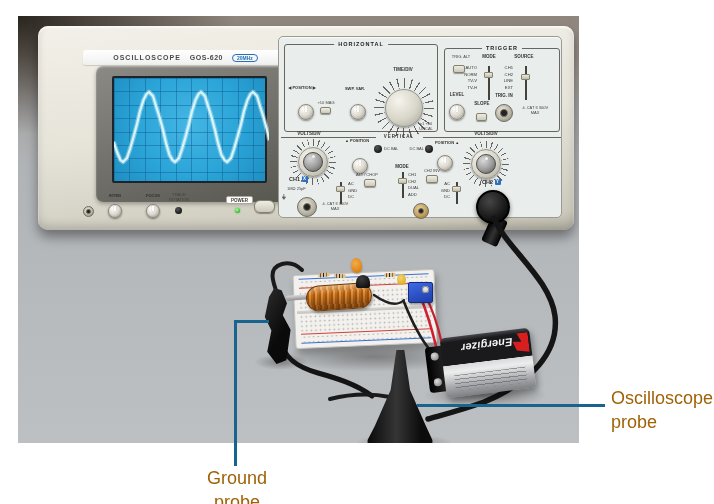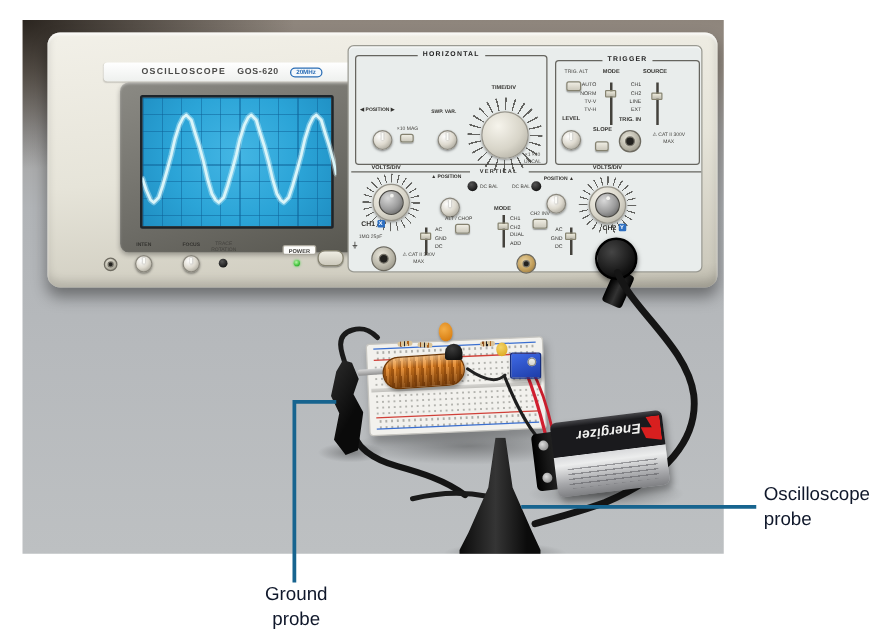--- a/index.html
+++ b/index.html
@@ -122,21 +122,21 @@
     background:radial-gradient(circle at 38% 32%, #454545, #0f0f0f 72%); border:2px solid #000; box-shadow:0 2px 4px rgba(0,0,0,.5); }
   .pstem { left:468px; top:201px; width:17px; height:28px; background:linear-gradient(90deg,#000,#333,#000); border-radius:3px; transform:rotate(24deg); }
   .gclip { left:245px; top:272px; width:30px; height:76px;
     clip-path:polygon(38% 0,62% 3%,80% 20%,66% 36%,92% 55%,78% 95%,45% 100%,14% 84%,28% 56%,6% 38%,20% 12%);
     background:linear-gradient(120deg,#2e2e2e,#0a0a0a 60%); }
 
   .shadow { position:absolute; background:radial-gradient(ellipse, rgba(0,0,0,.32), rgba(0,0,0,0) 70%); }
 
   
   .cline { position:absolute; background:#17648f; }
-  .callout-label { position:absolute; font-size:15px; color:#0f172a; line-height:1.35; }
+  .callout-label { position:absolute; font-size:18px; color:#a16207; line-height:1.35; }
 </style>
 </head>
 <body>
 
 <div class="photo">
 
   <div class="abs scope">
     <div class="abs title-strip">
       <span class="brand">OSCILLOSCOPE</span>
       <span class="model">GOS-620</span>

